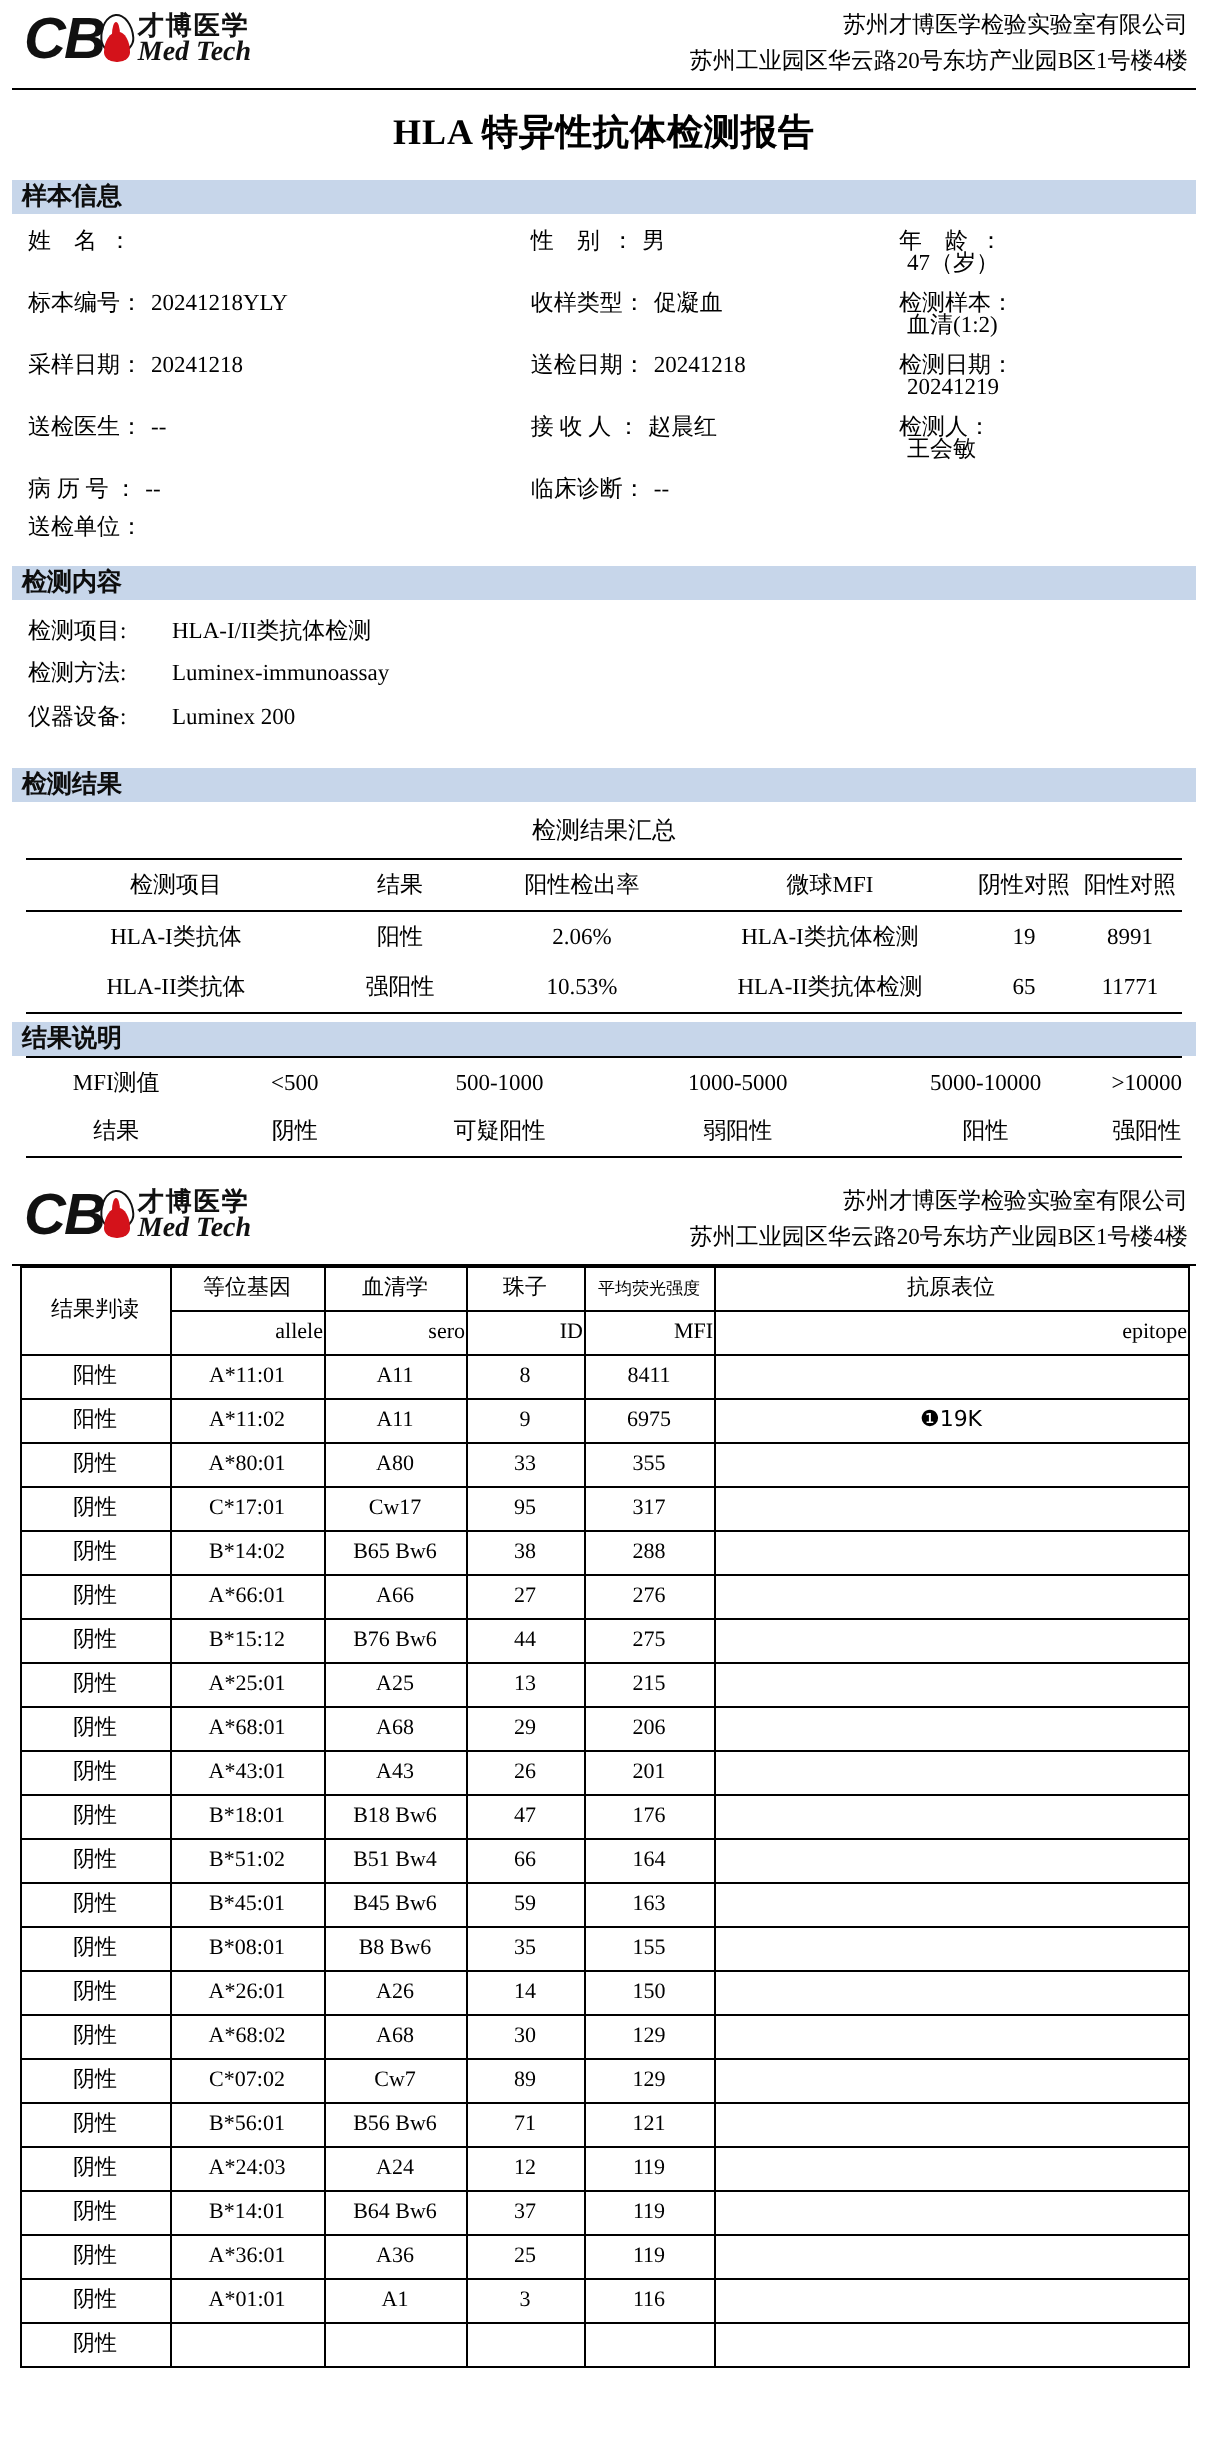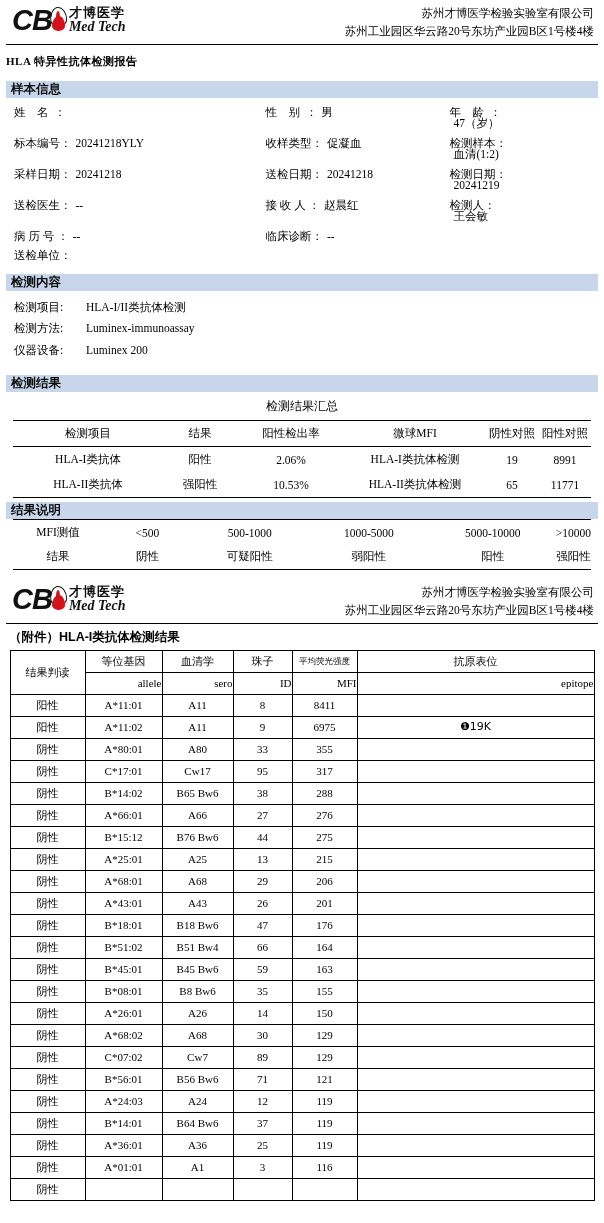--- a/index.html
+++ b/index.html
@@ -104,21 +104,22 @@
     white-space: nowrap;
   }
   .rule {
     border: none;
     border-top: 1.6px solid #000;
     margin: 1px 0 0 0;
   }
 
   
   .doc-title {
-    font-size: 11px;
+    text-align: center;
+    font-size: 18px;
     font-weight: bold;
     letter-spacing: 0.5px;
     padding: 9px 0 8px 0;
   }
 
   
   .bar {
     background: #c7d6ea;
     height: 17px;
     line-height: 17px;
@@ -457,21 +458,20 @@
           <span class="logo-en">Med Tech</span>
         </span>
       </div>
       <div class="lab-addr">
         <div>苏州才博医学检验实验室有限公司</div>
         <div>苏州工业园区华云路20号东坊产业园B区1号楼4楼</div>
       </div>
     </div>
     <hr class="rule">
 
-    <div class="attach-title">（附件）HLA-I类抗体检测结果</div>
 
     <table class="detail">
       <thead>
         <tr>
           <th class="d1 cn" rowspan="2">结果判读</th>
           <th class="d2 cn">等位基因</th>
           <th class="d3 cn">血清学</th>
           <th class="d4 cn">珠子</th>
           <th class="d5 cn small">平均荧光强度</th>
           <th class="d6 cn">抗原表位</th>

